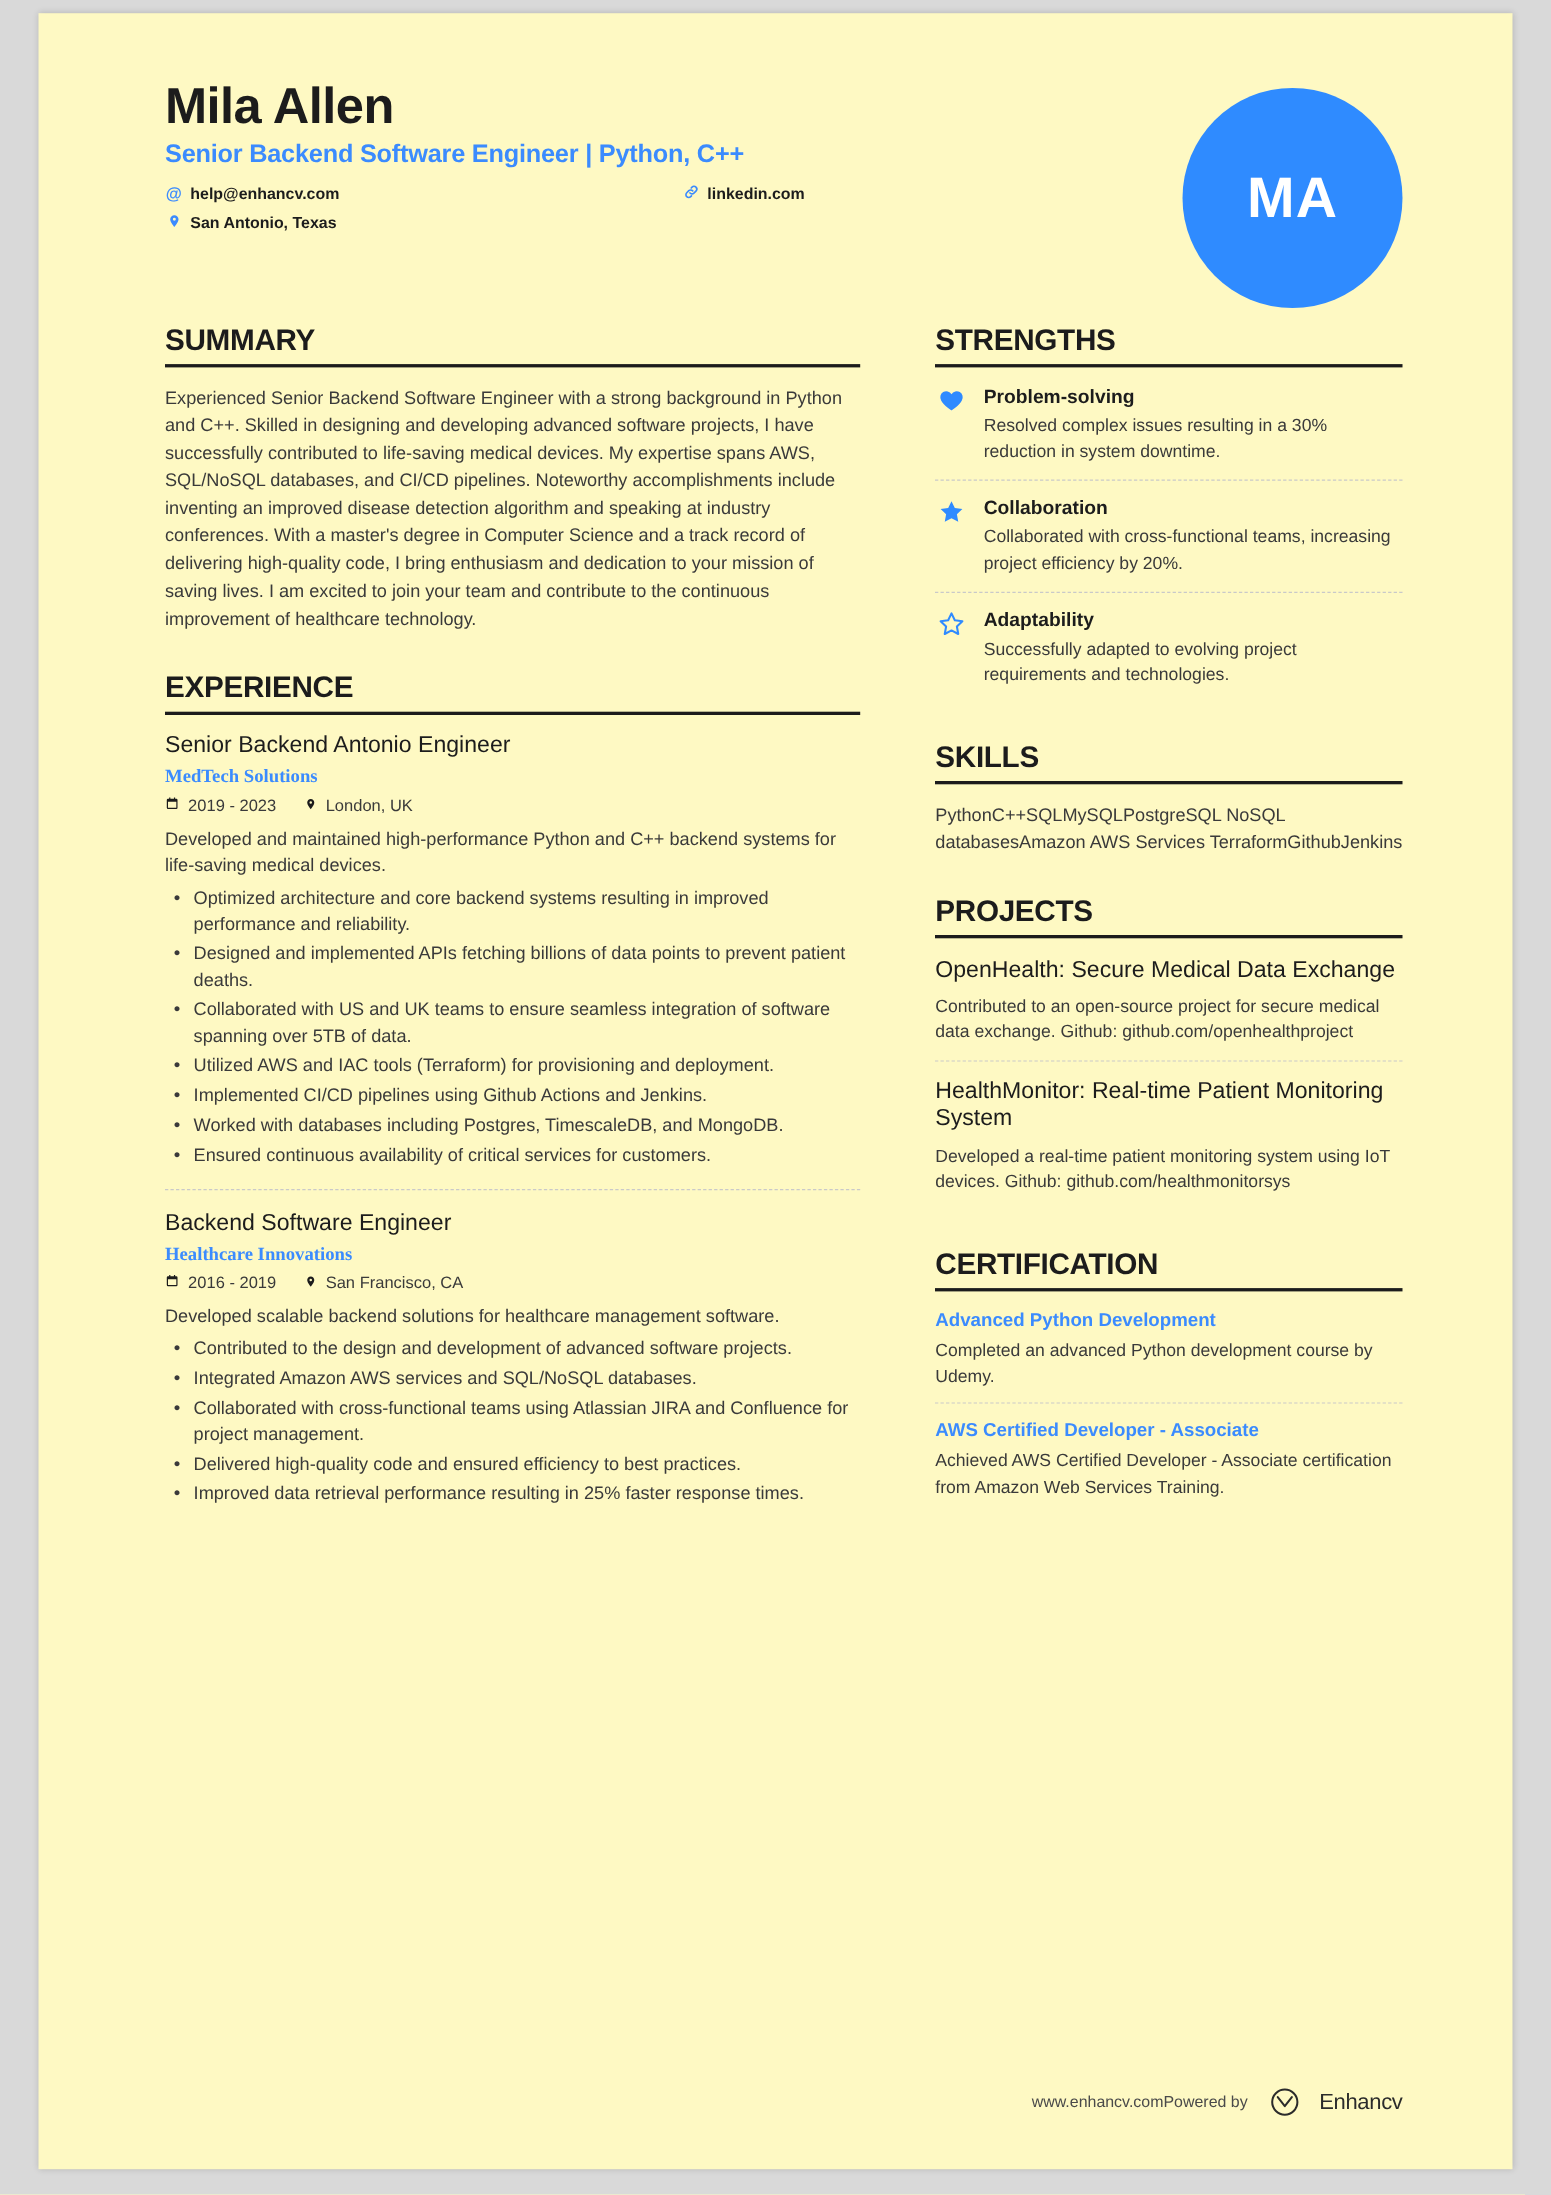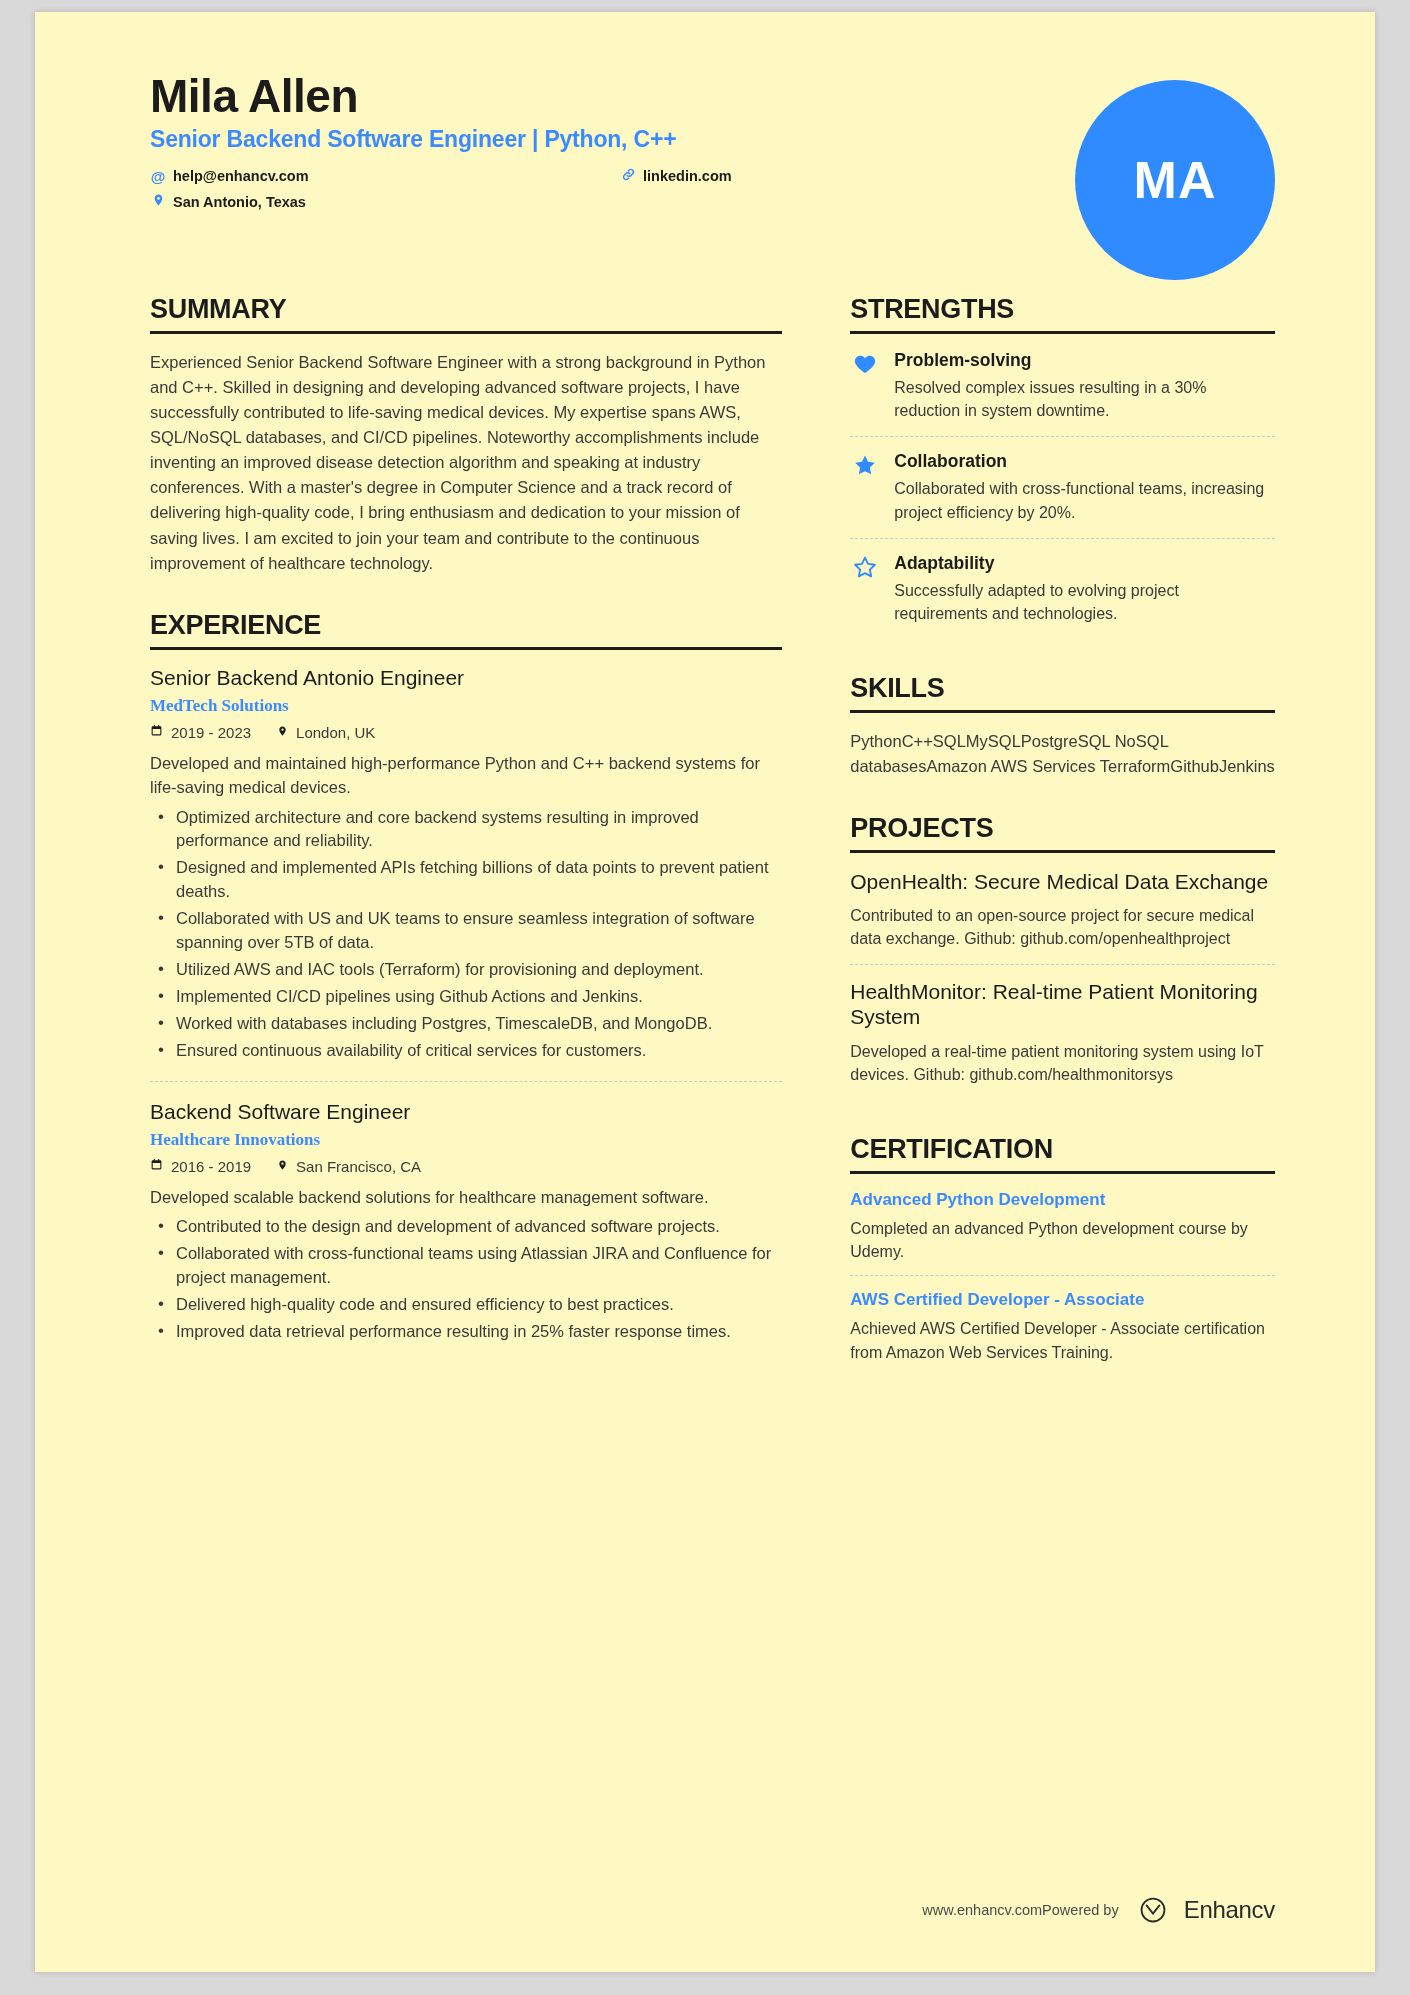--- a/index.html
+++ b/index.html
@@ -224,21 +224,21 @@
     right: 100px;
     bottom: 48px;
     display: flex;
     align-items: center;
     justify-content: flex-end;
     font-size: 14.5px;
     color: #4a4a4a;
   }
   .powered { display: flex; align-items: center; gap: 12px; }
   .brand { display: flex; align-items: center; gap: 9px; }
-  .brand-name { font-size: 24px; color: #2b2b2b; letter-spacing: -0.3px; }
+  .brand-name { font-size: 20px; color: #2b2b2b; letter-spacing: -0.3px; }
 </style>
 </head>
 <body>
 
 <div class="page">
   <div class="inner">
 
     <div class="header">
       <h1 class="name">Mila Allen</h1>
       <div class="role">Senior Backend Software Engineer | Python, C++</div>
@@ -333,20 +333,21 @@
               <span class="m-ico">
                 <svg width="11" height="14" viewBox="0 0 24 24" fill="#1c1c1c">
                   <path d="M12 2C8.1 2 5 5.1 5 9c0 5.2 7 13 7 13s7-7.8 7-13c0-3.9-3.1-7-7-7zm0 9.5A2.5 2.5 0 1 1 12 6.5a2.5 2.5 0 0 1 0 5z"></path>
                 </svg>
               </span>
               <span>San Francisco, CA</span>
             </div>
             <p class="job-desc">Developed scalable backend solutions for healthcare management software.</p>
             <ul class="bullets">
               <li>Contributed to the design and development of advanced software projects.</li>
+              <li>Integrated Amazon AWS services and SQL/NoSQL databases.</li>
               <li>Collaborated with cross-functional teams using Atlassian JIRA and Confluence for project management.</li>
               <li>Delivered high-quality code and ensured efficiency to best practices.</li>
               <li>Improved data retrieval performance resulting in 25% faster response times.</li>
             </ul>
           </div>
         </div>
 
       </div>
 
       <div class="col-right">

